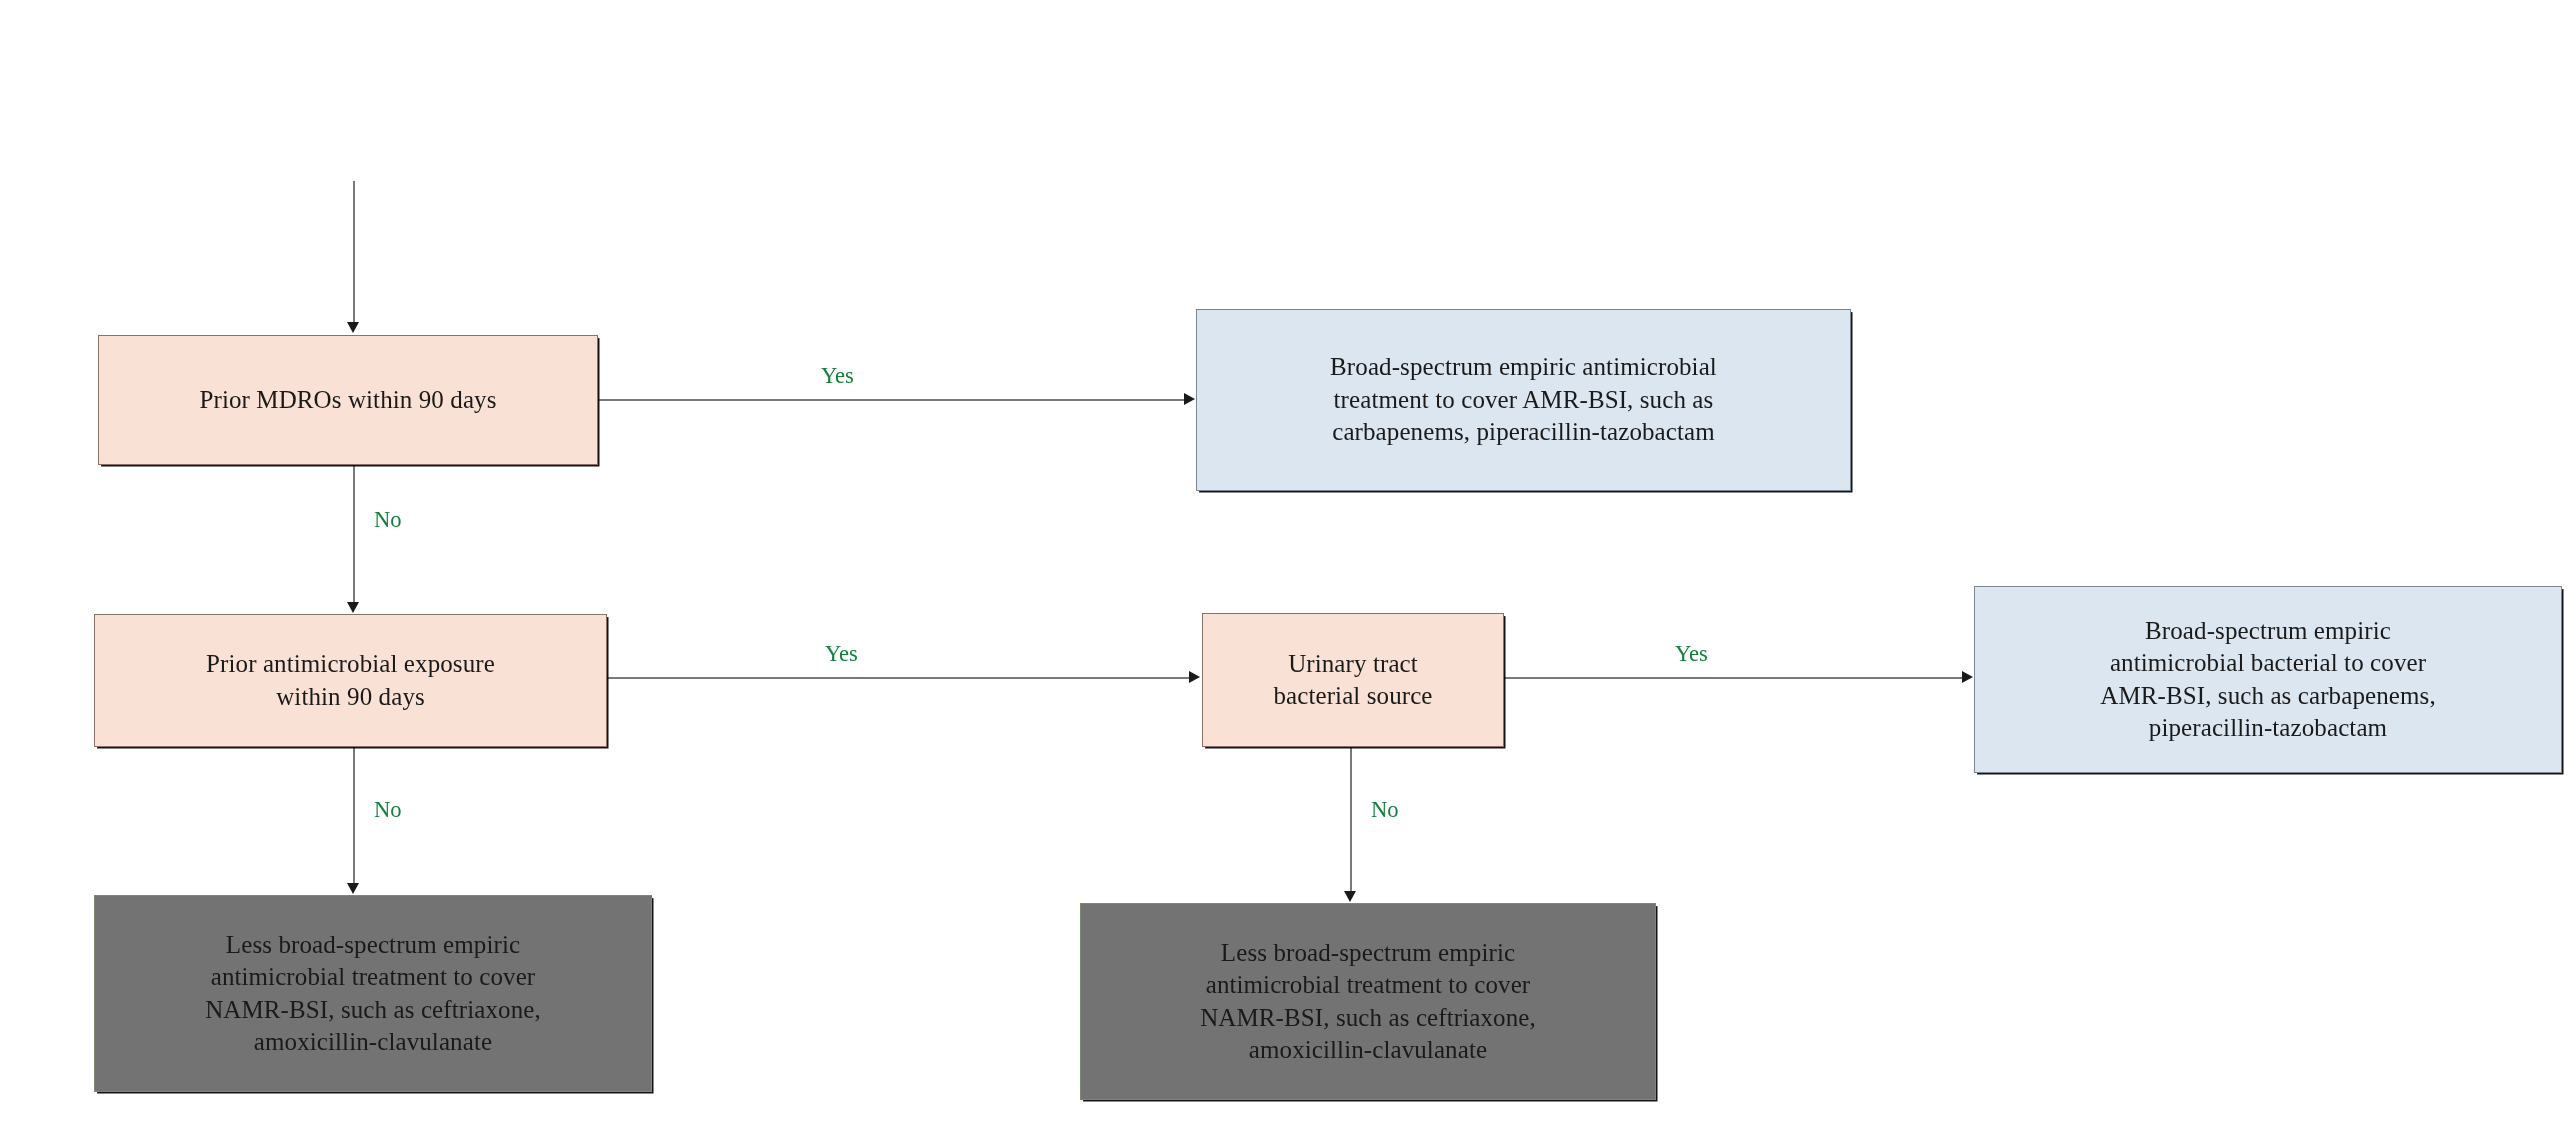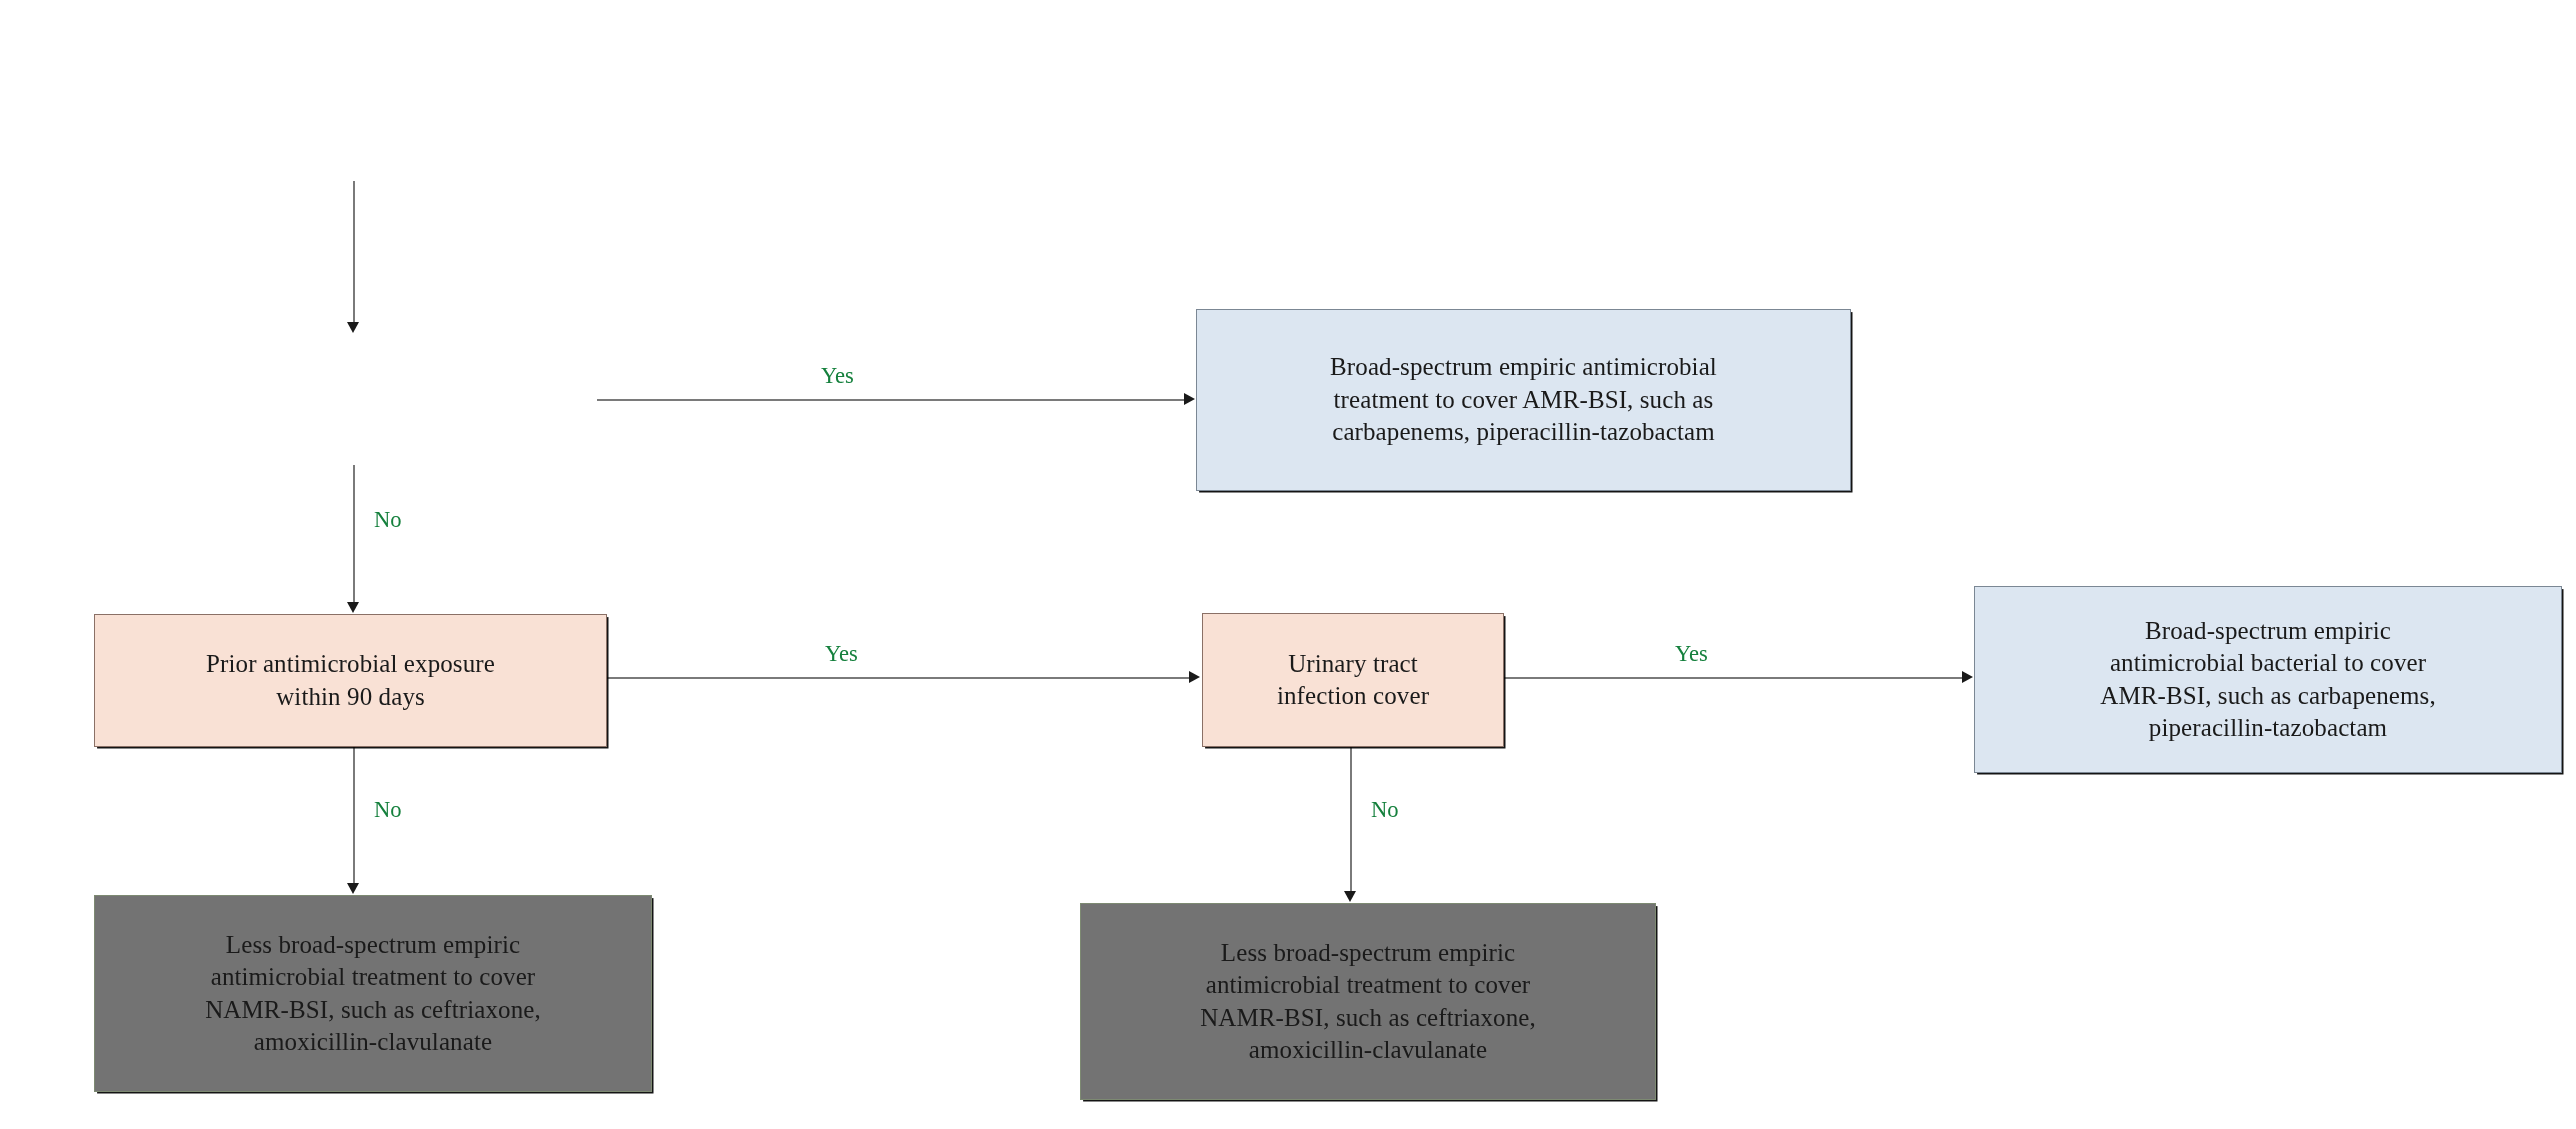--- a/index.html
+++ b/index.html
@@ -111,35 +111,38 @@
 
   <div class="edge-label" style="left:825px; top:643px;">Yes</div>
 
   <div class="edge-label" style="left:374px; top:799px;">No</div>
 
   <div class="edge-label" style="left:1675px; top:643px;">Yes</div>
 
   <div class="edge-label" style="left:1371px; top:799px;">No</div>
 
 
+  <div class="node pink" style="left:98px; top:335px; width:500px; height:130px; font-size:25px;">
+    <span class="txt">Prior MDROs within 90 days</span>
+  </div>
 
   <div class="node blue" style="left:1196px; top:309px; width:655px; height:182px; font-size:25px;text-align:center;">
     <span class="txt">Broad-spectrum empiric antimicrobial
 treatment to cover AMR-BSI, such as
 carbapenems, piperacillin-tazobactam</span>
   </div>
 
   <div class="node pink" style="left:94px; top:614px; width:513px; height:133px; font-size:25px;">
     <span class="txt">Prior antimicrobial exposure
 within 90 days</span>
   </div>
 
   <div class="node pink" style="left:1202px; top:613px; width:302px; height:134px; font-size:25px;">
     <span class="txt">Urinary tract
-infection cover</span>
+bacterial source</span>
   </div>
 
   <div class="node blue" style="left:1974px; top:586px; width:588px; height:187px; font-size:25px;">
     <span class="txt">Broad-spectrum empiric
 antimicrobial bacterial to cover
 AMR-BSI, such as carbapenems,
 piperacillin-tazobactam</span>
   </div>
 
   <div class="node green" style="left:78px; top:895px; width:558px; height:197px; font-size:25px;">

